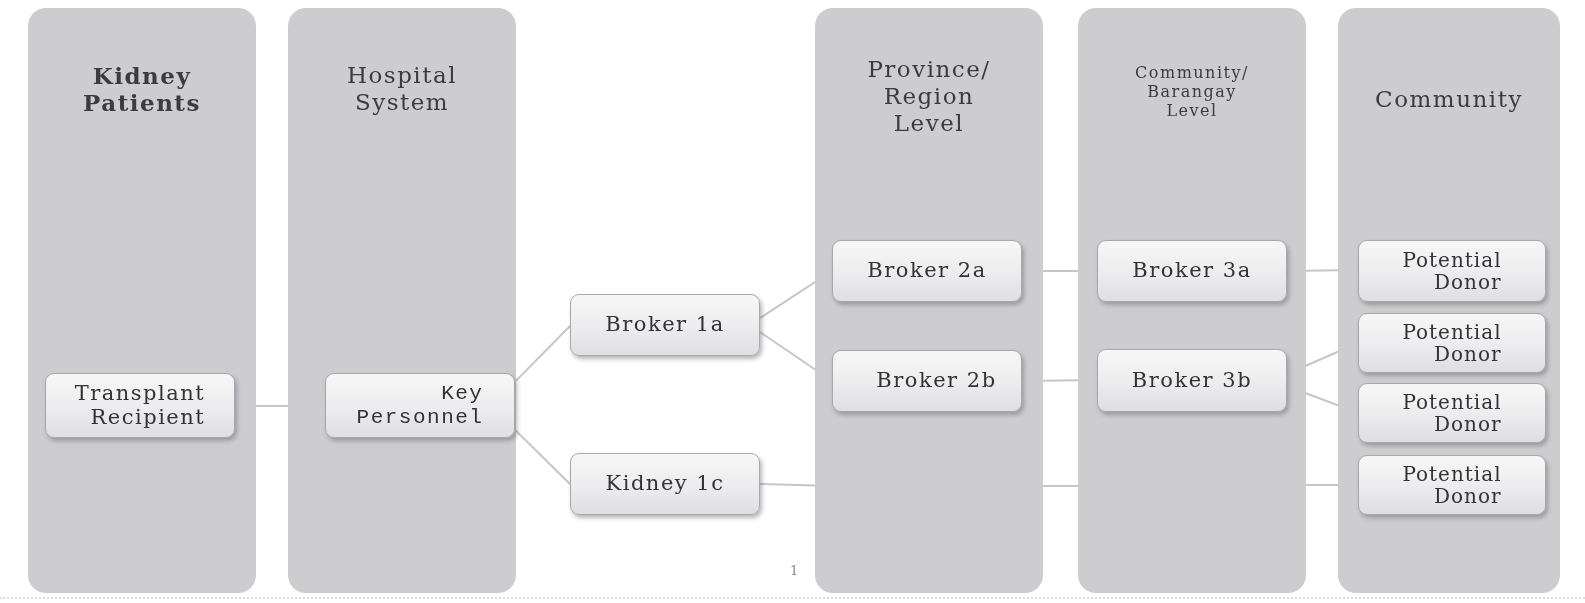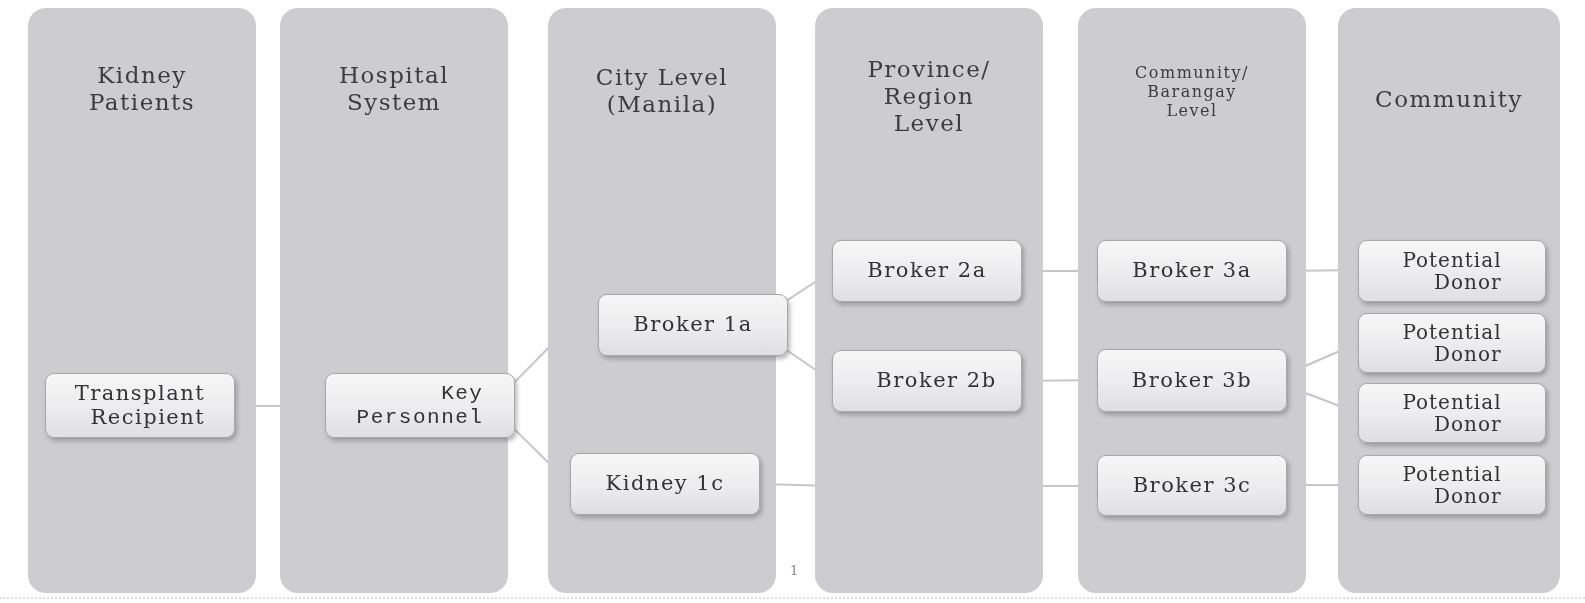--- a/index.html
+++ b/index.html
@@ -20,21 +20,21 @@
   .col-title{
     position:absolute;
     left:0;right:0;
     text-align:center;
     color:#3c3c40;
     font-size:23px;
     line-height:1.18;
     letter-spacing:1.5px;
     white-space:pre-line;
   }
-  .c1 .col-title{top:54px;}
+  .c1 .col-title{top:54px;font-weight:bold;}
   .c2 .col-title{top:54px;}
   .c3 .col-title{top:56px;}
   .c4 .col-title{top:48px;}
   .c5 .col-title{top:56px;font-size:16px;}
   .c6 .col-title{top:78px;}
   .node{
     position:absolute;
     width:190px;
     display:flex;align-items:center;justify-content:center;
     text-align:right;
@@ -83,29 +83,25 @@
     <line x1="1287" y1="374" x2="1358" y2="343"></line>
     <line x1="1287" y1="386" x2="1358" y2="413"></line>
     <line x1="1287" y1="485" x2="1358" y2="485"></line>
   </svg>
 
   <div class="col c1" style="left:28px;">
     <div class="col-title">Kidney
 Patients</div>
   </div>
 
-  <div class="col c2" style="left:280px;">
+  <div class="col c2" style="left:288px;">
     <div class="col-title">Hospital
 System</div>
   </div>
 
-  <div class="col c3" style="left:548px;">
-    <div class="col-title">City Level
-(Manila)</div>
-  </div>
 
   <div class="col c4" style="left:815px;">
     <div class="col-title">Province/
 Region
 Level</div>
   </div>
 
   <div class="col c5" style="left:1078px;">
     <div class="col-title">Community/
 Barangay
@@ -114,29 +110,28 @@
 
   <div class="col c6" style="left:1338px;width:222px;">
     <div class="col-title">Community</div>
   </div>
 
   <div class="node" style="left:45px;top:373px;height:65px;">Transplant
 Recipient</div>
   <div class="node" style="left:325px;top:373px;height:65px;font-family:Liberation Mono, monospace;">Key
 Personnel</div>
 
-  <div class="node" style="left:598px;top:294px;height:62px;">Broker 1a</div>
+  <div class="node" style="left:570px;top:294px;height:62px;">Broker 1a</div>
   <div class="node" style="left:570px;top:453px;height:62px;">Kidney 1c</div>
 
   <div class="node" style="left:832px;top:240px;height:62px;">Broker 2a</div>
   <div class="node" style="left:832px;top:350px;height:62px;padding-left:19px;">Broker 2b</div>
 
   <div class="node" style="left:1097px;top:240px;height:62px;">Broker 3a</div>
   <div class="node" style="left:1097px;top:349px;height:63px;">Broker 3b</div>
-  <div class="node" style="left:1097px;top:455px;height:61px;">Broker 3c</div>
 
   <div class="node small" style="left:1358px;top:240px;height:62px;width:188px;">Potential
 Donor</div>
   <div class="node small" style="left:1358px;top:313px;height:60px;width:188px;">Potential
 Donor</div>
   <div class="node small" style="left:1358px;top:383px;height:60px;width:188px;">Potential
 Donor</div>
   <div class="node small" style="left:1358px;top:455px;height:60px;width:188px;">Potential
 Donor</div>
 

